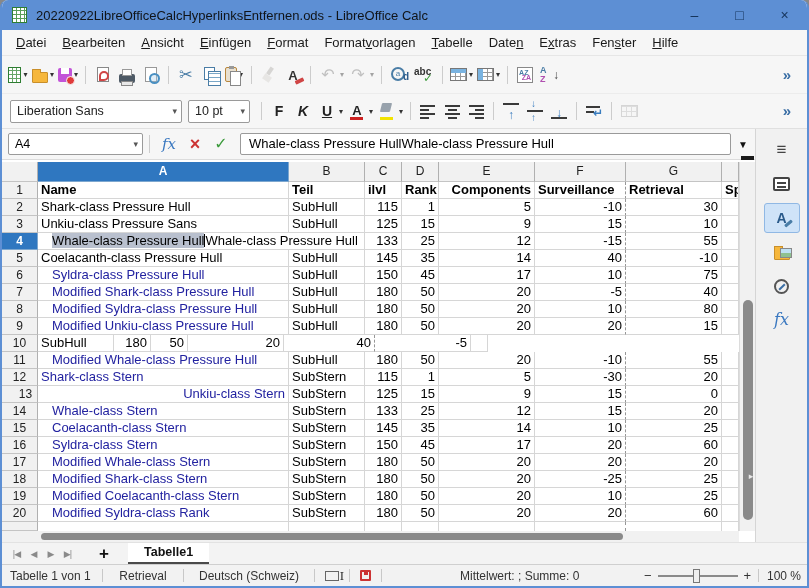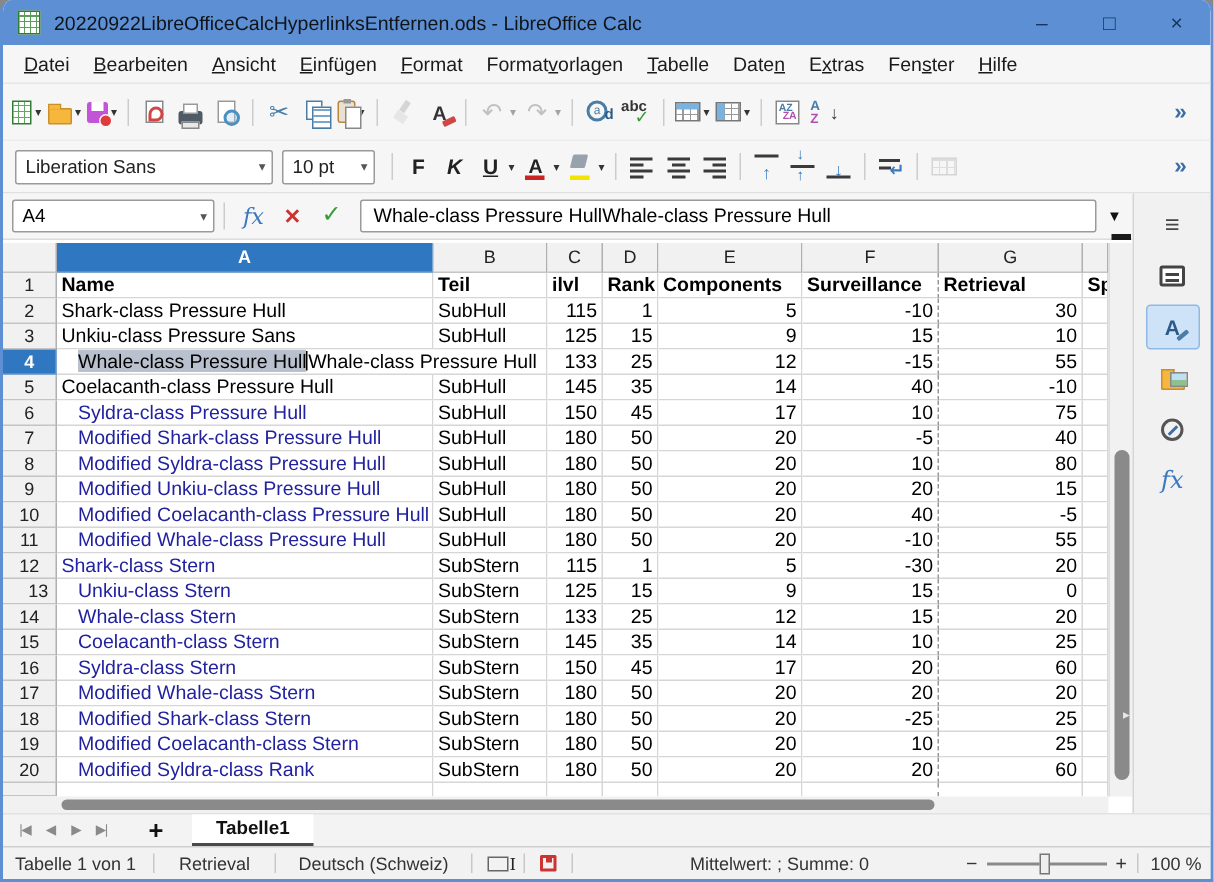--- a/index.html
+++ b/index.html
@@ -376,21 +376,21 @@
         <div class="chh" style="width: 91px;">F</div>
         <div class="chh" style="width: 96px;">G</div>
         <div class="chh" style="width: 17px;"></div>
       </div>
       <div class="gr">
         <div class="rh" style="width: 36px;">1</div>
         <div class="c b" style="width: 251px;">Name</div>
         <div class="c b" style="width: 76px;">Teil</div>
         <div class="c b" style="width: 37px;">ilvl</div>
         <div class="c b" style="width: 37px;">Rank</div>
-        <div class="c b" style="width: 96px;">Components</div>
+        <div class="c b" style="width: 96px; text-align: right;">Components</div>
         <div class="c b pb" style="width: 91px;">Surveillance</div>
         <div class="c b" style="width: 96px;">Retrieval</div>
         <div class="c b" style="width: 17px;">Spe</div>
       </div>
       <div class="gr">
         <div class="rh" style="width: 36px;">2</div>
         <div class="c" style="width: 251px;">Shark-class Pressure Hull</div>
         <div class="c" style="width: 76px;">SubHull</div>
         <div class="c num" style="width: 37px;">115</div>
         <div class="c num" style="width: 37px;">1</div>
@@ -470,21 +470,20 @@
         <div class="c" style="width: 76px;">SubHull</div>
         <div class="c num" style="width: 37px;">180</div>
         <div class="c num" style="width: 37px;">50</div>
         <div class="c num" style="width: 96px;">20</div>
         <div class="c num pb" style="width: 91px;">20</div>
         <div class="c num" style="width: 96px;">15</div>
         <div class="c" style="width: 17px;"></div>
       </div>
       <div class="gr">
         <div class="rh" style="width: 36px;">10</div>
-        <div class="c link ind" style="width: 251px;">Modified Coelacanth-class Pressure Hull</div>
         <div class="c" style="width: 76px;">SubHull</div>
         <div class="c num" style="width: 37px;">180</div>
         <div class="c num" style="width: 37px;">50</div>
         <div class="c num" style="width: 96px;">20</div>
         <div class="c num pb" style="width: 91px;">40</div>
         <div class="c num" style="width: 96px;">-5</div>
         <div class="c" style="width: 17px;"></div>
       </div>
       <div class="gr">
         <div class="rh" style="width: 36px;">11</div>
@@ -503,21 +502,21 @@
         <div class="c" style="width: 76px;">SubStern</div>
         <div class="c num" style="width: 37px;">115</div>
         <div class="c num" style="width: 37px;">1</div>
         <div class="c num" style="width: 96px;">5</div>
         <div class="c num pb" style="width: 91px;">-30</div>
         <div class="c num" style="width: 96px;">20</div>
         <div class="c" style="width: 17px;"></div>
       </div>
       <div class="gr">
         <div class="rh" style="width: 36px; padding-left: 12px;">13</div>
-        <div class="c link ind" style="width: 251px;">Unkiu-class Stern</div>
+        <div class="c link ind" style="width: 251px; text-align: right;">Unkiu-class Stern</div>
         <div class="c" style="width: 76px;">SubStern</div>
         <div class="c num" style="width: 37px;">125</div>
         <div class="c num" style="width: 37px;">15</div>
         <div class="c num" style="width: 96px;">9</div>
         <div class="c num pb" style="width: 91px;">15</div>
         <div class="c num" style="width: 96px;">0</div>
         <div class="c" style="width: 17px;"></div>
       </div>
       <div class="gr">
         <div class="rh" style="width: 36px;">14</div>

